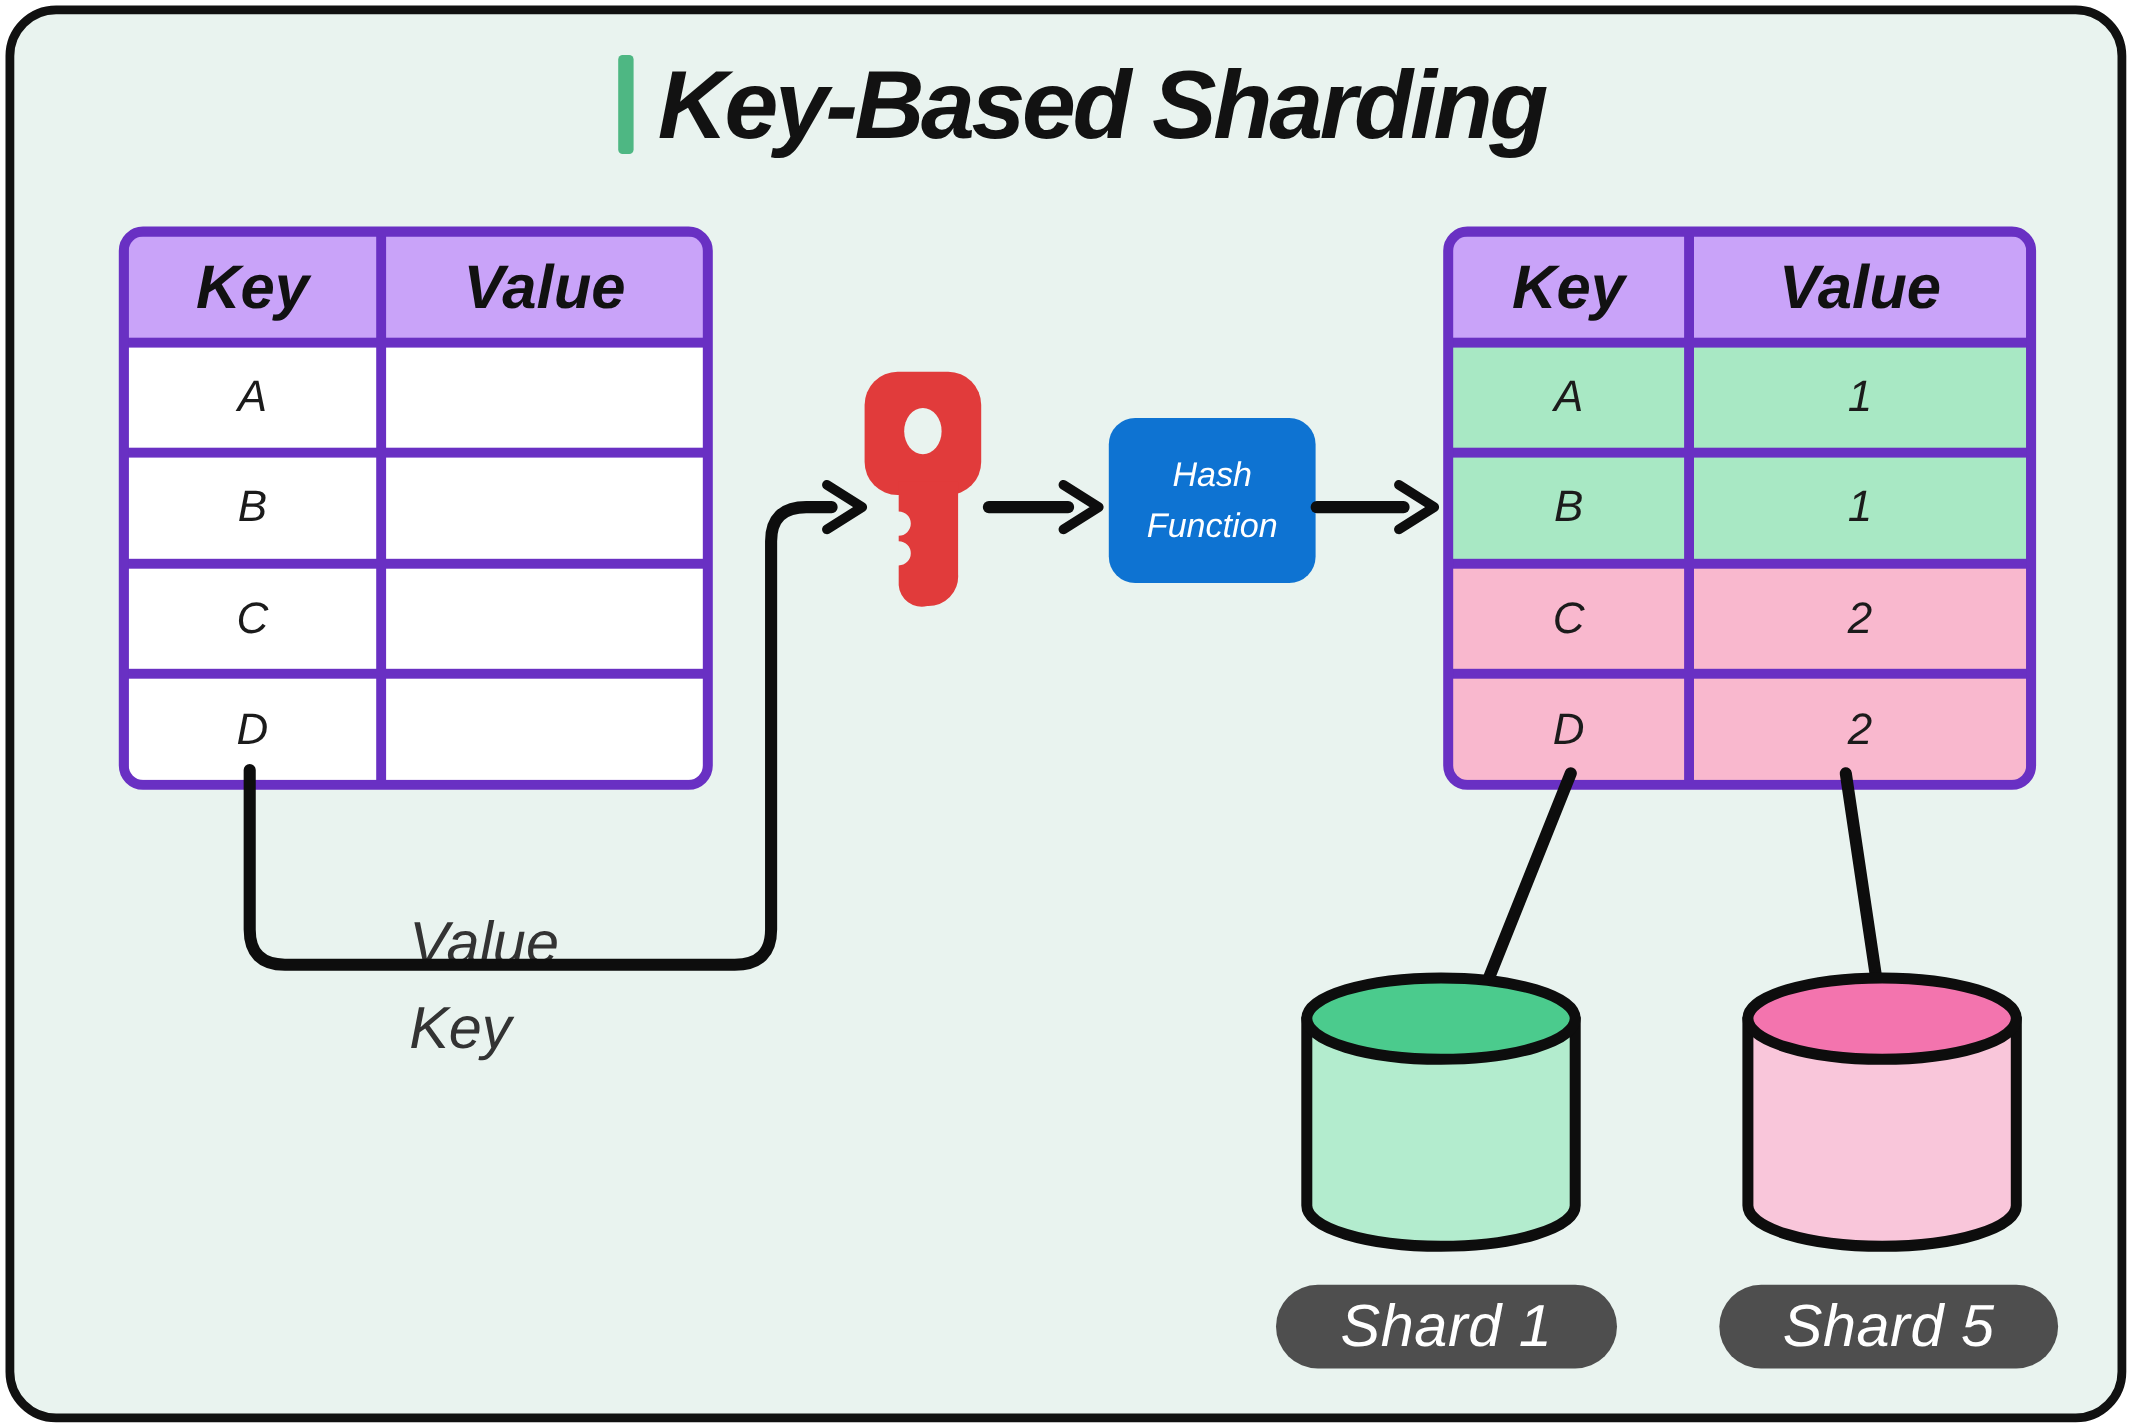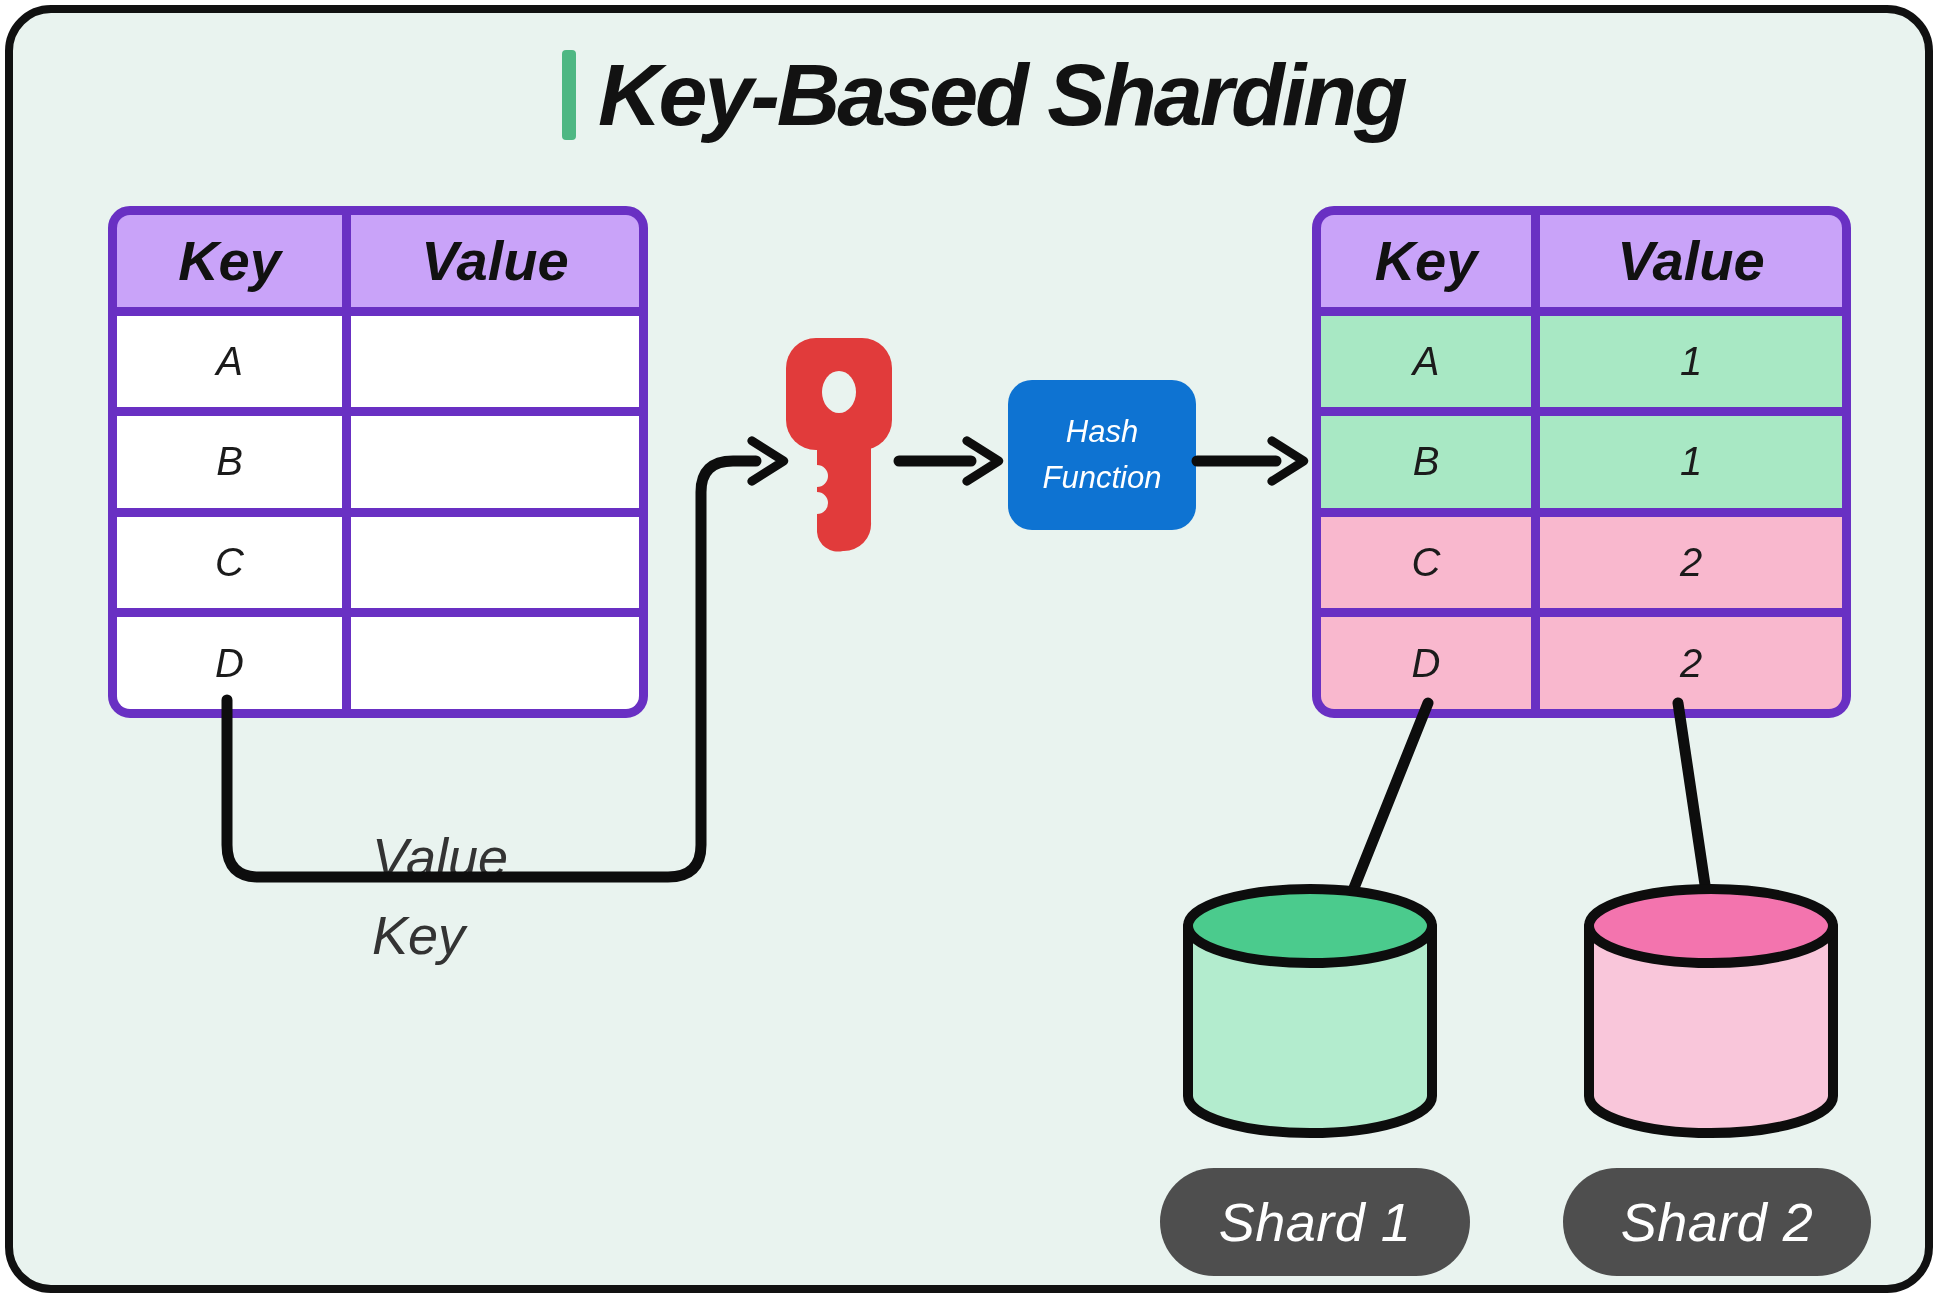--- a/index.html
+++ b/index.html
@@ -22,21 +22,21 @@
   .src{left:108px;top:206px;width:522px;height:494px;grid-template-columns:225px 1fr;}
   .res{left:1312px;top:206px;width:521px;height:494px;grid-template-columns:210px 1fr;}
   
   .shard-key-label{position:absolute;left:372px;top:818px;font-size:54px;line-height:78px;
                    color:#333333;text-align:left;}
   
   .hash-box{position:absolute;left:1008px;top:380px;width:188px;height:150px;background:#0e73d2;
             border-radius:24px;display:flex;align-items:center;justify-content:center;}
   .hash-box span{color:#ffffff;font-size:31px;line-height:1.5;font-weight:500;text-align:center;width:145px;}
   
-  .pill{position:absolute;height:108px;background:#4e4e4e;border-radius:999px;
+  .pill{position:absolute;height:76px;background:#4e4e4e;border-radius:999px;
         display:flex;align-items:center;justify-content:center;text-align:center;}
   .pill span{color:#ffffff;font-size:54px;font-weight:500;letter-spacing:0.5px;}
   .pill1{left:1160px;top:1168px;width:310px;}
   .pill2{left:1563px;top:1168px;width:308px;}
   svg.overlay{position:absolute;left:0;top:0;pointer-events:none;}
 </style>
 </head>
 <body>
 
 <div class="canvas">
@@ -115,15 +115,15 @@
     <g stroke="#0d0d0d" stroke-width="10" stroke-linejoin="round">
       <path d="M1589 926 L1589 1096 A122 37 0 0 0 1833 1096 L1833 926 Z" fill="#f9c6da"></path>
       <ellipse cx="1711" cy="926" rx="122" ry="37" fill="#f374ae"></ellipse>
     </g>
   </svg>
 
   <div class="pill pill1">
     <span>Shard 1</span>
   </div>
   <div class="pill pill2">
-    <span>Shard 2</span>
+    <span>Shard 5</span>
   </div>
 </div>
 
 </body></html>

